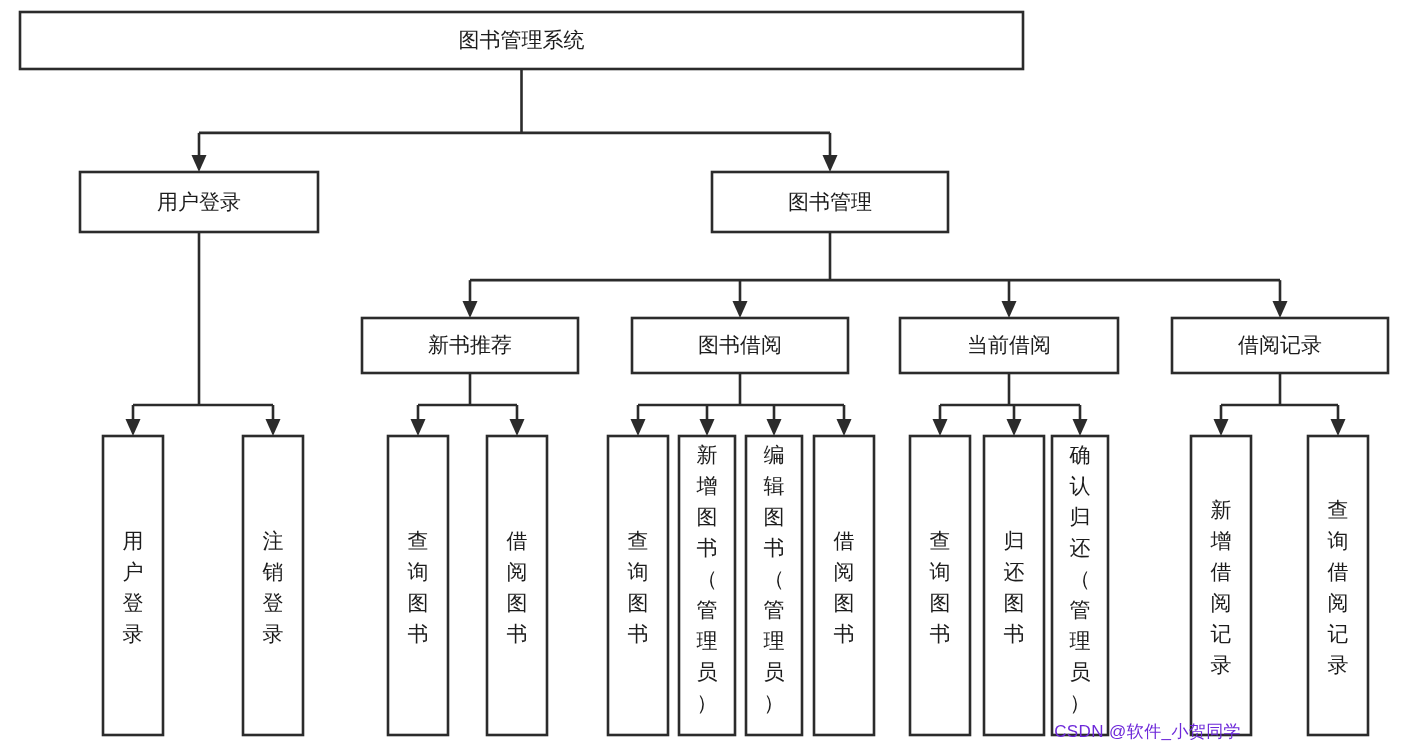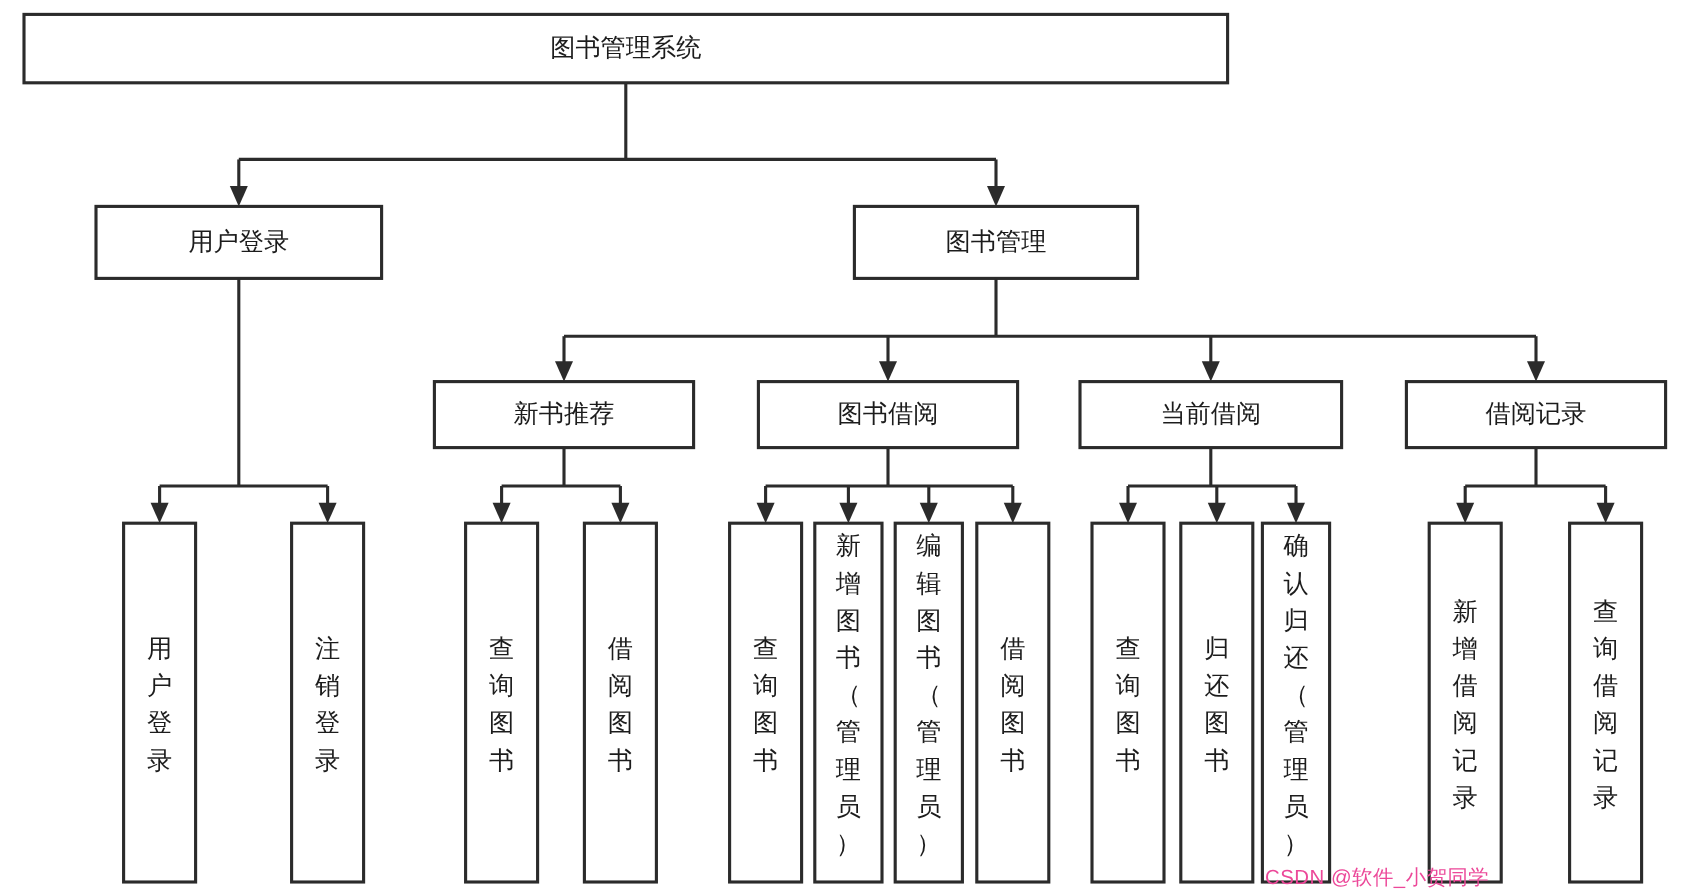--- a/index.html
+++ b/index.html
@@ -55,21 +55,21 @@
     font-size: 21px;
     fill: #1c1c1c;
     text-anchor: middle;
   }
   .watermark {
     position: absolute;
     right: 6px;
     bottom: 4px;
     font-family: "Liberation Sans", "DejaVu Sans", sans-serif;
     font-size: 17px;
-    color: #ec4899;
+    color: #6d28d9;
     white-space: nowrap;
     letter-spacing: 0.4px;
     pointer-events: none;
   }
 </style>
 </head>
 <body>
 
 <div id="diagram-root">
   <svg class="diagram" viewBox="0 0 1405 747">

